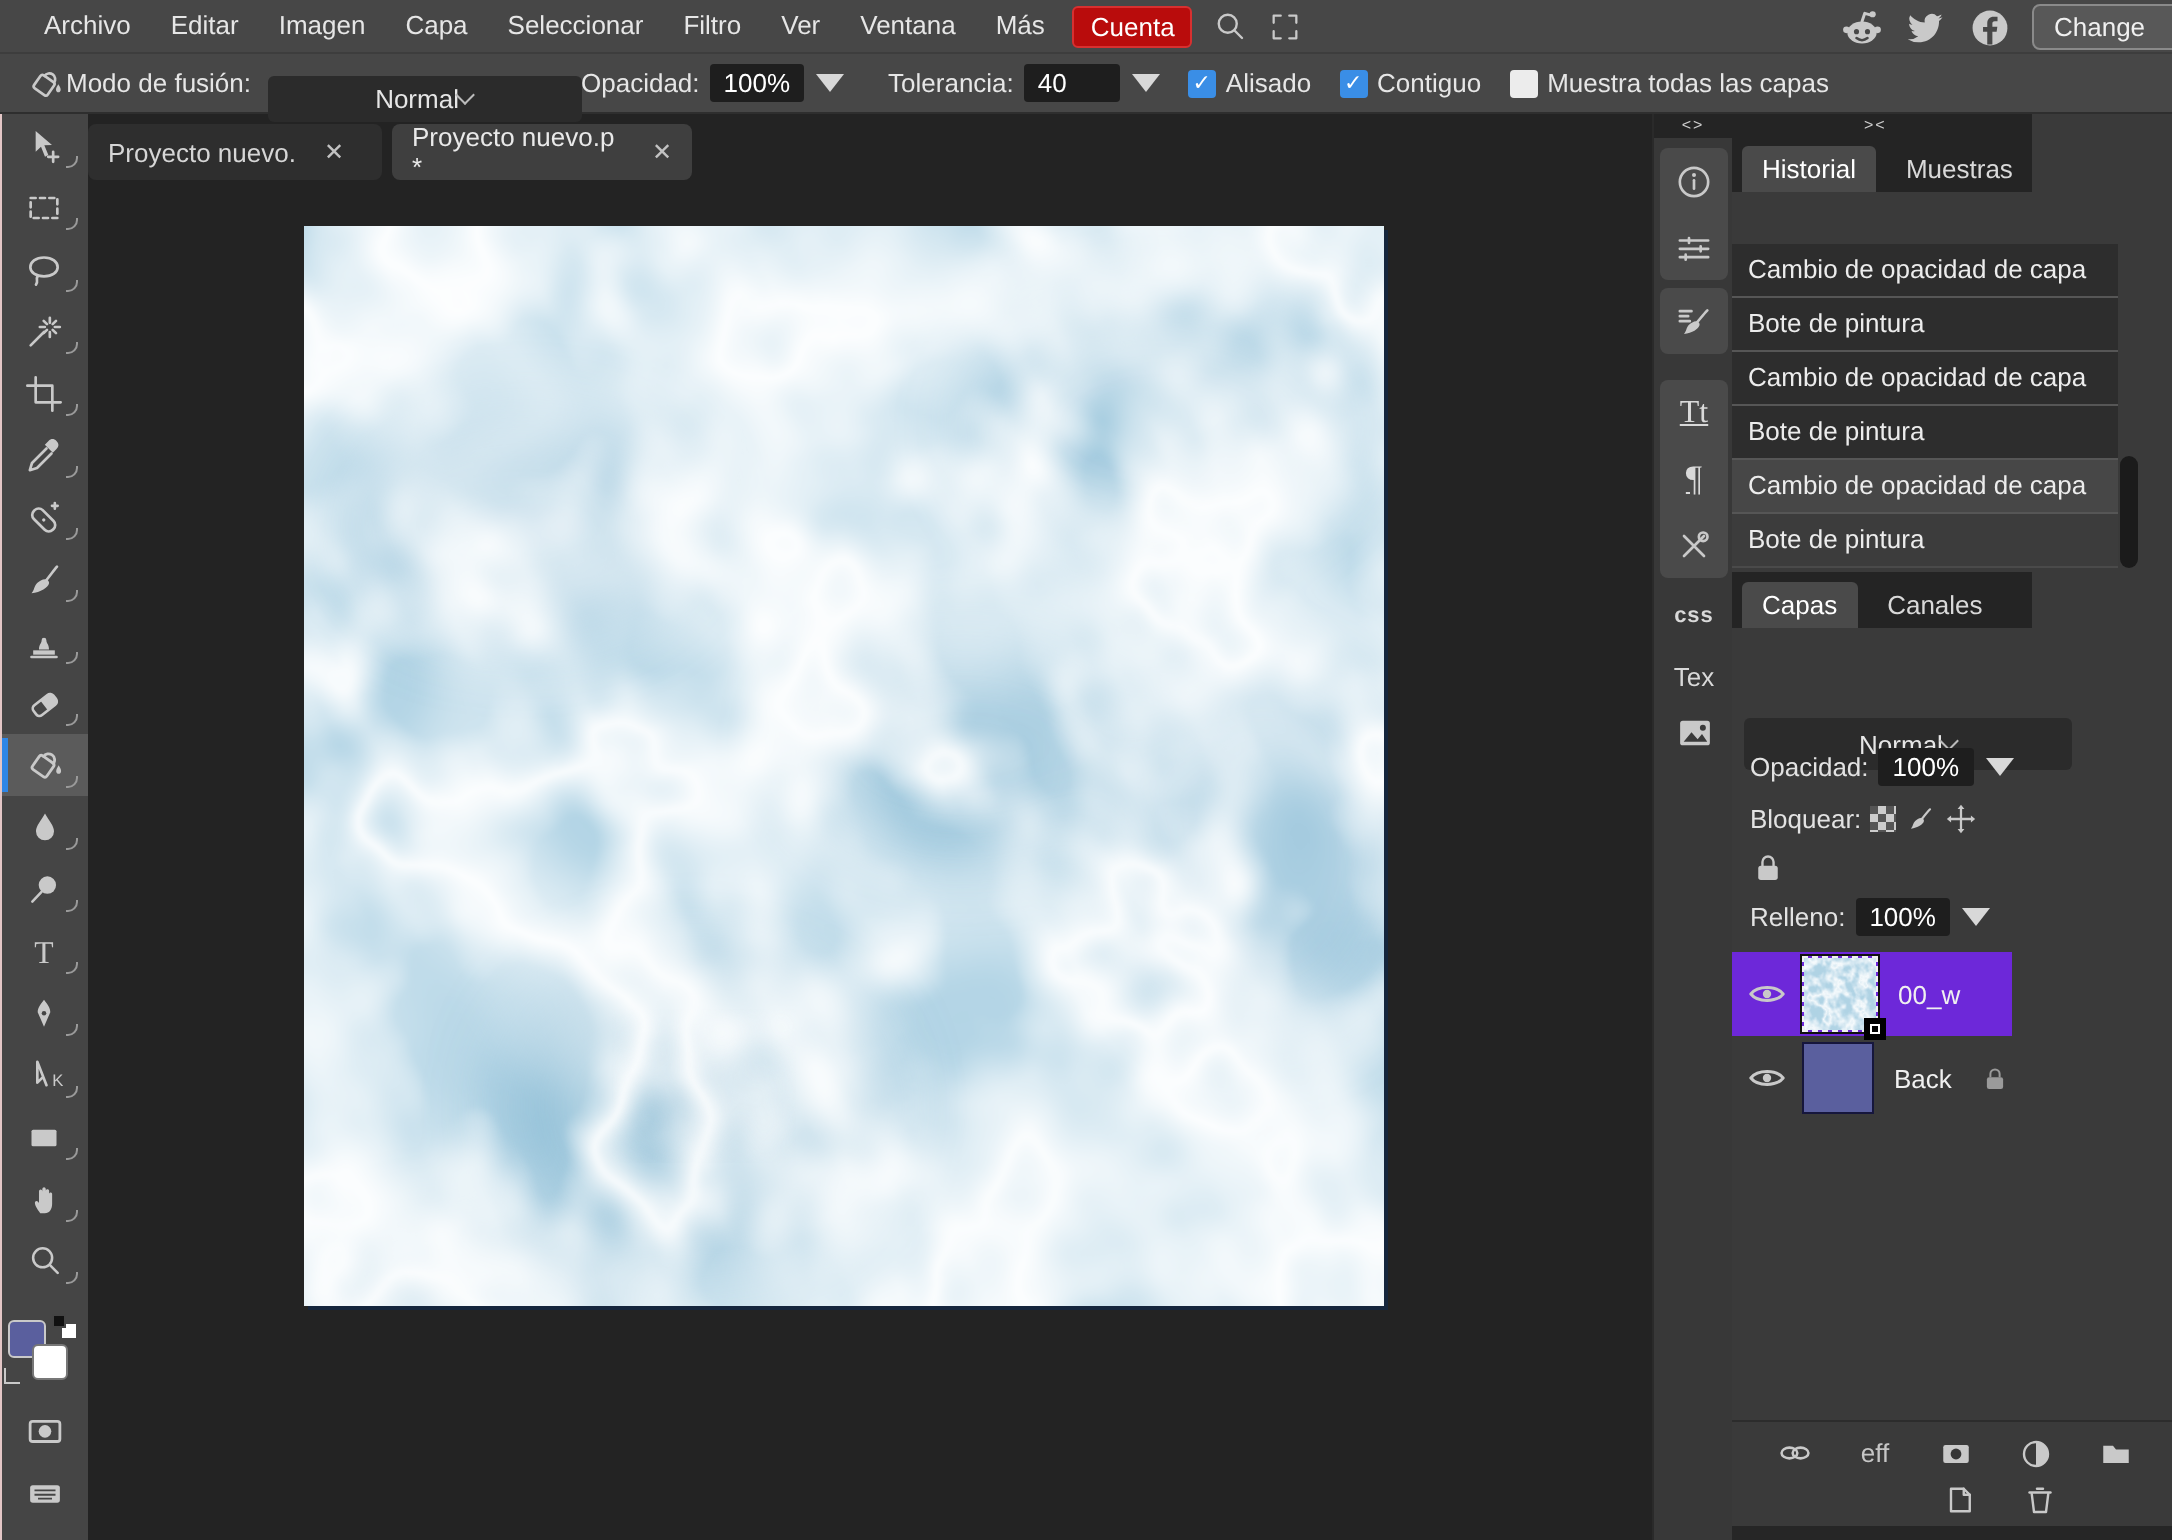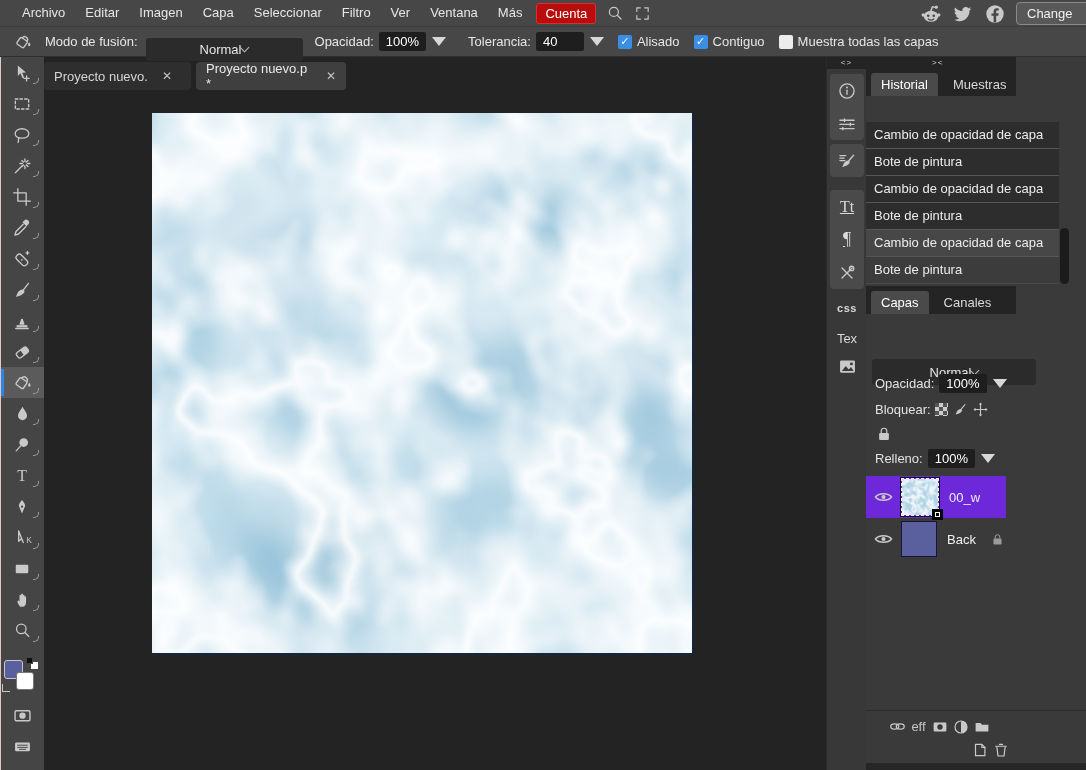--- a/index.html
+++ b/index.html
@@ -20,21 +20,21 @@
   .menu-icon { margin-left:10px; display:flex; align-items:center; }
   #menubar-right { position:absolute; right:0; top:0; height:27px; display:flex; align-items:center; }
   .social { margin-right:10px; }
   .change-btn { background:#585858; border:1px solid #8a8a8a; border-radius:4px;
     padding:3px 10px; margin-right:-26px; width:96px; color:#f0f0f0; }
 
   
   #optionsbar { position:absolute; left:0; top:27px; width:1086px; height:30px;
     background:#474747; display:flex; align-items:center; z-index:29;
     border-bottom:1px solid #2e2e2e; }
-  .opt-label { margin-left:12px; }
+  .opt-label { }
   .dropdown { background:#2b2b2b; border-radius:3px; height:23px; display:flex;
     align-items:center; padding:0 4px; justify-content:center;margin-top:16px; }
   .chev { width:7px; height:7px; border:solid #bbb; border-width:0 1.6px 1.6px 0;
     transform:rotate(45deg); margin-top:-4px; }
   .valbox { background:#1e1e1e; border-radius:2px; padding:2px 7px; color:#fff; margin-left:5px; }
   .tri-down { width:0; height:0; border-left:7px solid transparent; border-right:7px solid transparent;
     border-top:9px solid #d8d8d8; margin-left:6px; }
   .cb { width:14px; height:14px; border-radius:2px; margin-left:14px; margin-right:5px;
     display:inline-flex; align-items:center; justify-content:center; font-size:11px; color:#fff; }
   .cb.checked { background:#3a8ee6; }
@@ -105,21 +105,21 @@
   .layer-row.selected { background:#6d28d9; width:140px; }
   .eye { margin:0 8px 0 8px; }
   .thumb-wrap { position:relative; width:38px; height:38px; }
   .thumb-sel { width:38px; height:38px; border:1px dashed #f2f2f2; outline:1px solid #111; overflow:hidden; }
   .clip-badge { position:absolute; right:-4px; bottom:-4px; width:11px; height:11px; background:#000;
     display:flex; align-items:center; justify-content:center; }
   .clip-badge i { width:5px; height:5px; border:1.4px solid #fff; display:block; }
   .back-thumb { width:36px; height:36px; border:1px solid #16163c; }
   .layer-name { margin-left:10px; color:#f0f0f0; }
   #panel-bottom { position:absolute; left:0; right:0; bottom:8px; height:52px; border-top:1px solid #2c2c2c; }
-  .pb-row { position:absolute; display:flex; align-items:center; gap:2px; }
+  .pb-row { position:absolute; display:flex; align-items:center; gap:21px; }
   .pb-ic { width:19px; height:19px; display:flex; align-items:center; justify-content:center; color:#c6c6c6; }
   #pb-footer { position:absolute; left:0; right:0; bottom:0; height:7px; background:#262626; }
 
   .checker { width:13px; height:13px;
     background-image:linear-gradient(45deg,#ccc 25%,transparent 25%,transparent 75%,#ccc 75%),
                      linear-gradient(45deg,#ccc 25%,transparent 25%,transparent 75%,#ccc 75%);
     background-size:8px 8px; background-position:0 0,4px 4px; background-color:#555; }
   .efftxt { font-size:13px; color:#c6c6c6; }
 </style>
 </head>

